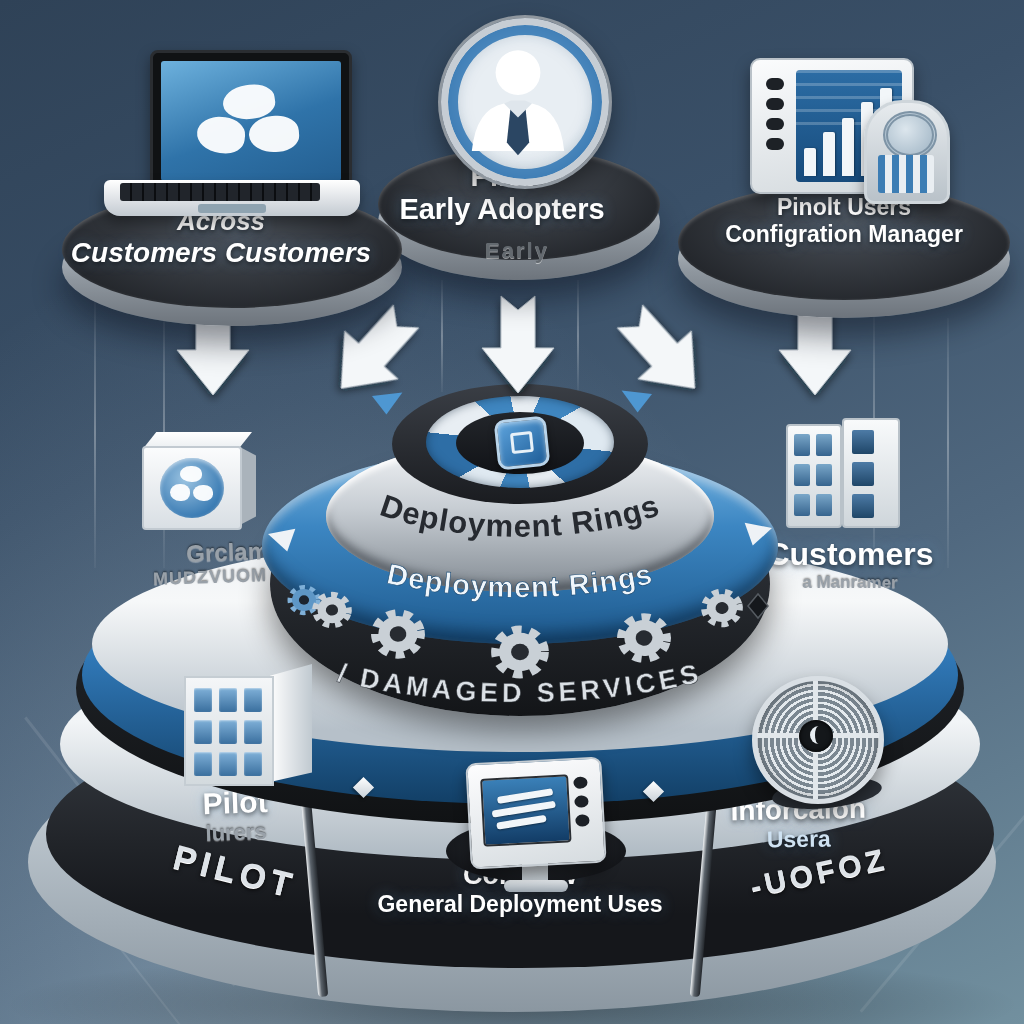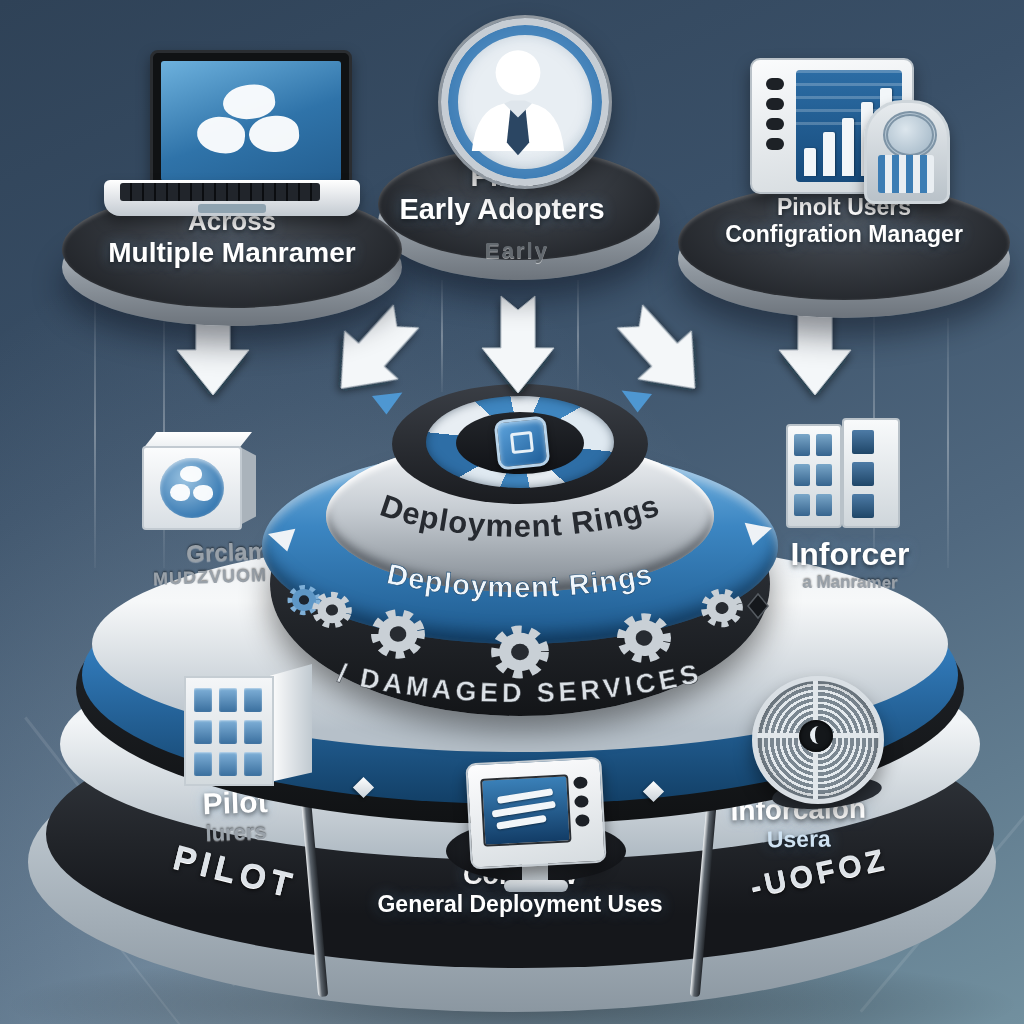--- a/index.html
+++ b/index.html
@@ -137,21 +137,21 @@
   <div class="el t2-blue"></div>
   <div class="el t2-top"></div>
   <div class="diam" style="left:356px;top:780px;"></div>
   <div class="diam" style="left:646px;top:784px;"></div>
 
   <div class="t-label" style="left:132px;top:538px;width:220px;transform:rotate(-2deg);">
     <div class="engr" style="font-size:24px;">Grclamoe</div>
     <div class="engr" style="font-size:18px;letter-spacing:1px;">MUDZVUOM Cmma</div>
   </div>
   <div class="t-label" style="left:760px;top:536px;width:180px;">
-    <div class="glow" style="font-size:32px;">Inforcer</div>
+    <div class="glow" style="font-size:32px;">Customers</div>
     <div class="engr" style="font-size:17px;">a Manramer</div>
   </div>
 
   <div class="el cyl"></div>
   <div class="el ringB"></div>
   <div class="el ringS"></div>
   <div class="el hub"></div>
   <div class="el dial"></div>
   <div class="el dial-in"></div>
   <div class="abs emblem">
@@ -287,23 +287,23 @@
     <g transform="translate(374,352) rotate(42)">
         <polygon points="-17,-48 0,-34 17,-48 17,4 36,4 0,49 -36,4 -17,4" fill="#f4f7f9" stroke="#b9c2c9" stroke-width="1" filter="url(#ds)"></polygon>
       </g>
     <g transform="translate(662,352) rotate(-42)">
         <polygon points="-17,-48 0,-34 17,-48 17,4 36,4 0,49 -36,4 -17,4" fill="#f4f7f9" stroke="#b9c2c9" stroke-width="1" filter="url(#ds)"></polygon>
       </g>
   </svg>
 
   <div class="el p-rim" style="left:62px;top:208px;width:340px;height:118px;"></div>
   <div class="el p-top" style="left:62px;top:190px;width:340px;height:118px;"></div>
-  <div class="p-label abs" style="left:62px;top:206px;width:340px;">
+  <div class="p-label abs" style="left:51px;top:206px;width:340px;font-style:italic;">
     <div class="glow" style="font-size:26px;">Across</div>
-    <div class="glow" style="font-size:28px;">Multiple Manramer</div>
+    <div class="glow" style="font-size:28px;">Customers Customers</div>
   </div>
 
   <div class="el p-rim" style="left:378px;top:164px;width:282px;height:116px;"></div>
   <div class="el p-top" style="left:378px;top:148px;width:282px;height:112px;"></div>
   <div class="p-label abs" style="left:361px;top:160px;width:282px;">
     <div class="glow" style="font-size:29px;">Pilot</div>
     <div class="glow" style="font-size:29px;">Early Adopters</div>
   </div>
   <div class="p-label abs engr" style="left:437px;top:238px;width:160px;font-size:22px;letter-spacing:2px;color:#63696f;text-shadow:0 1px 0 rgba(255,255,255,.5);">Early</div>
 

